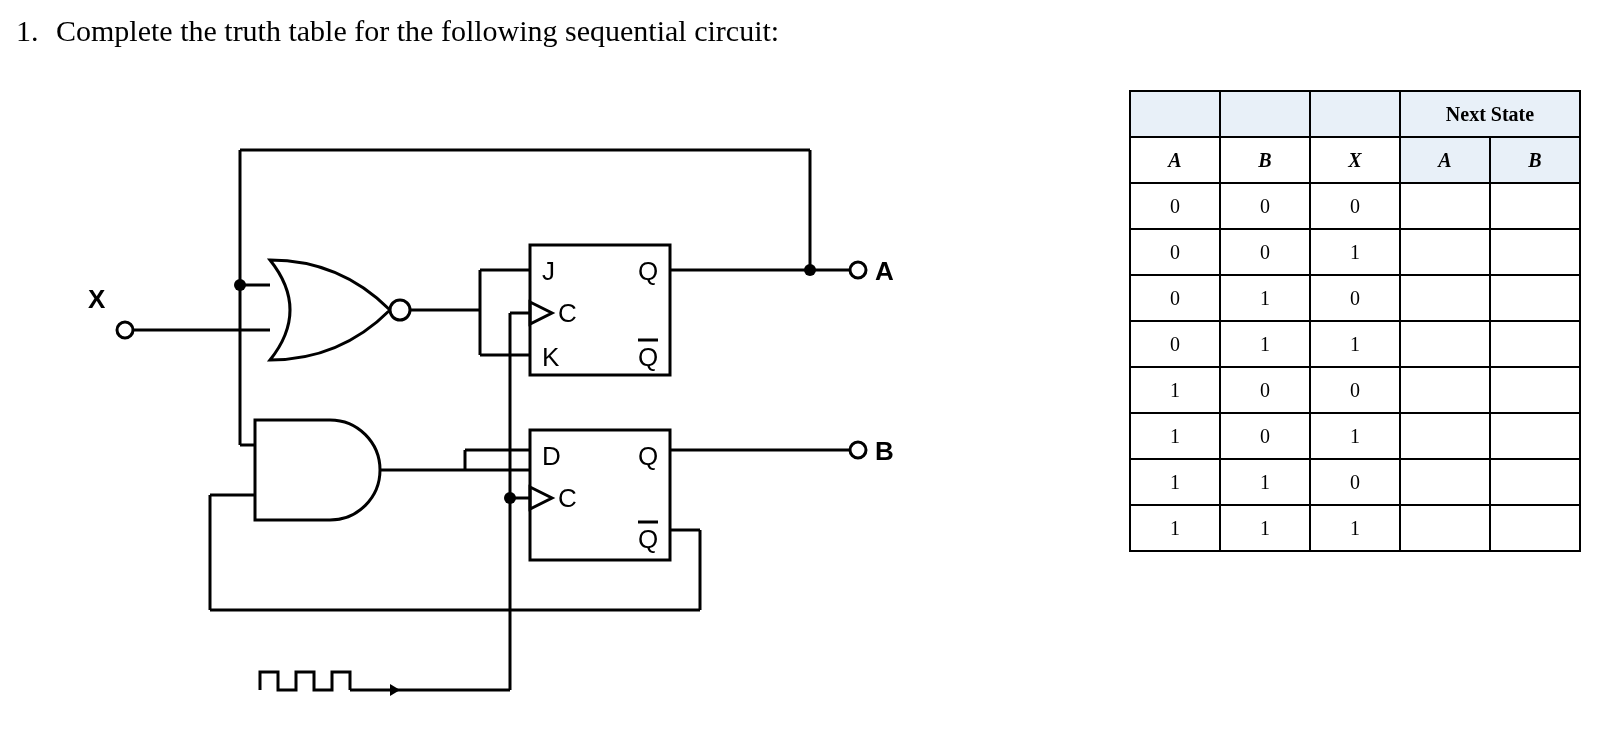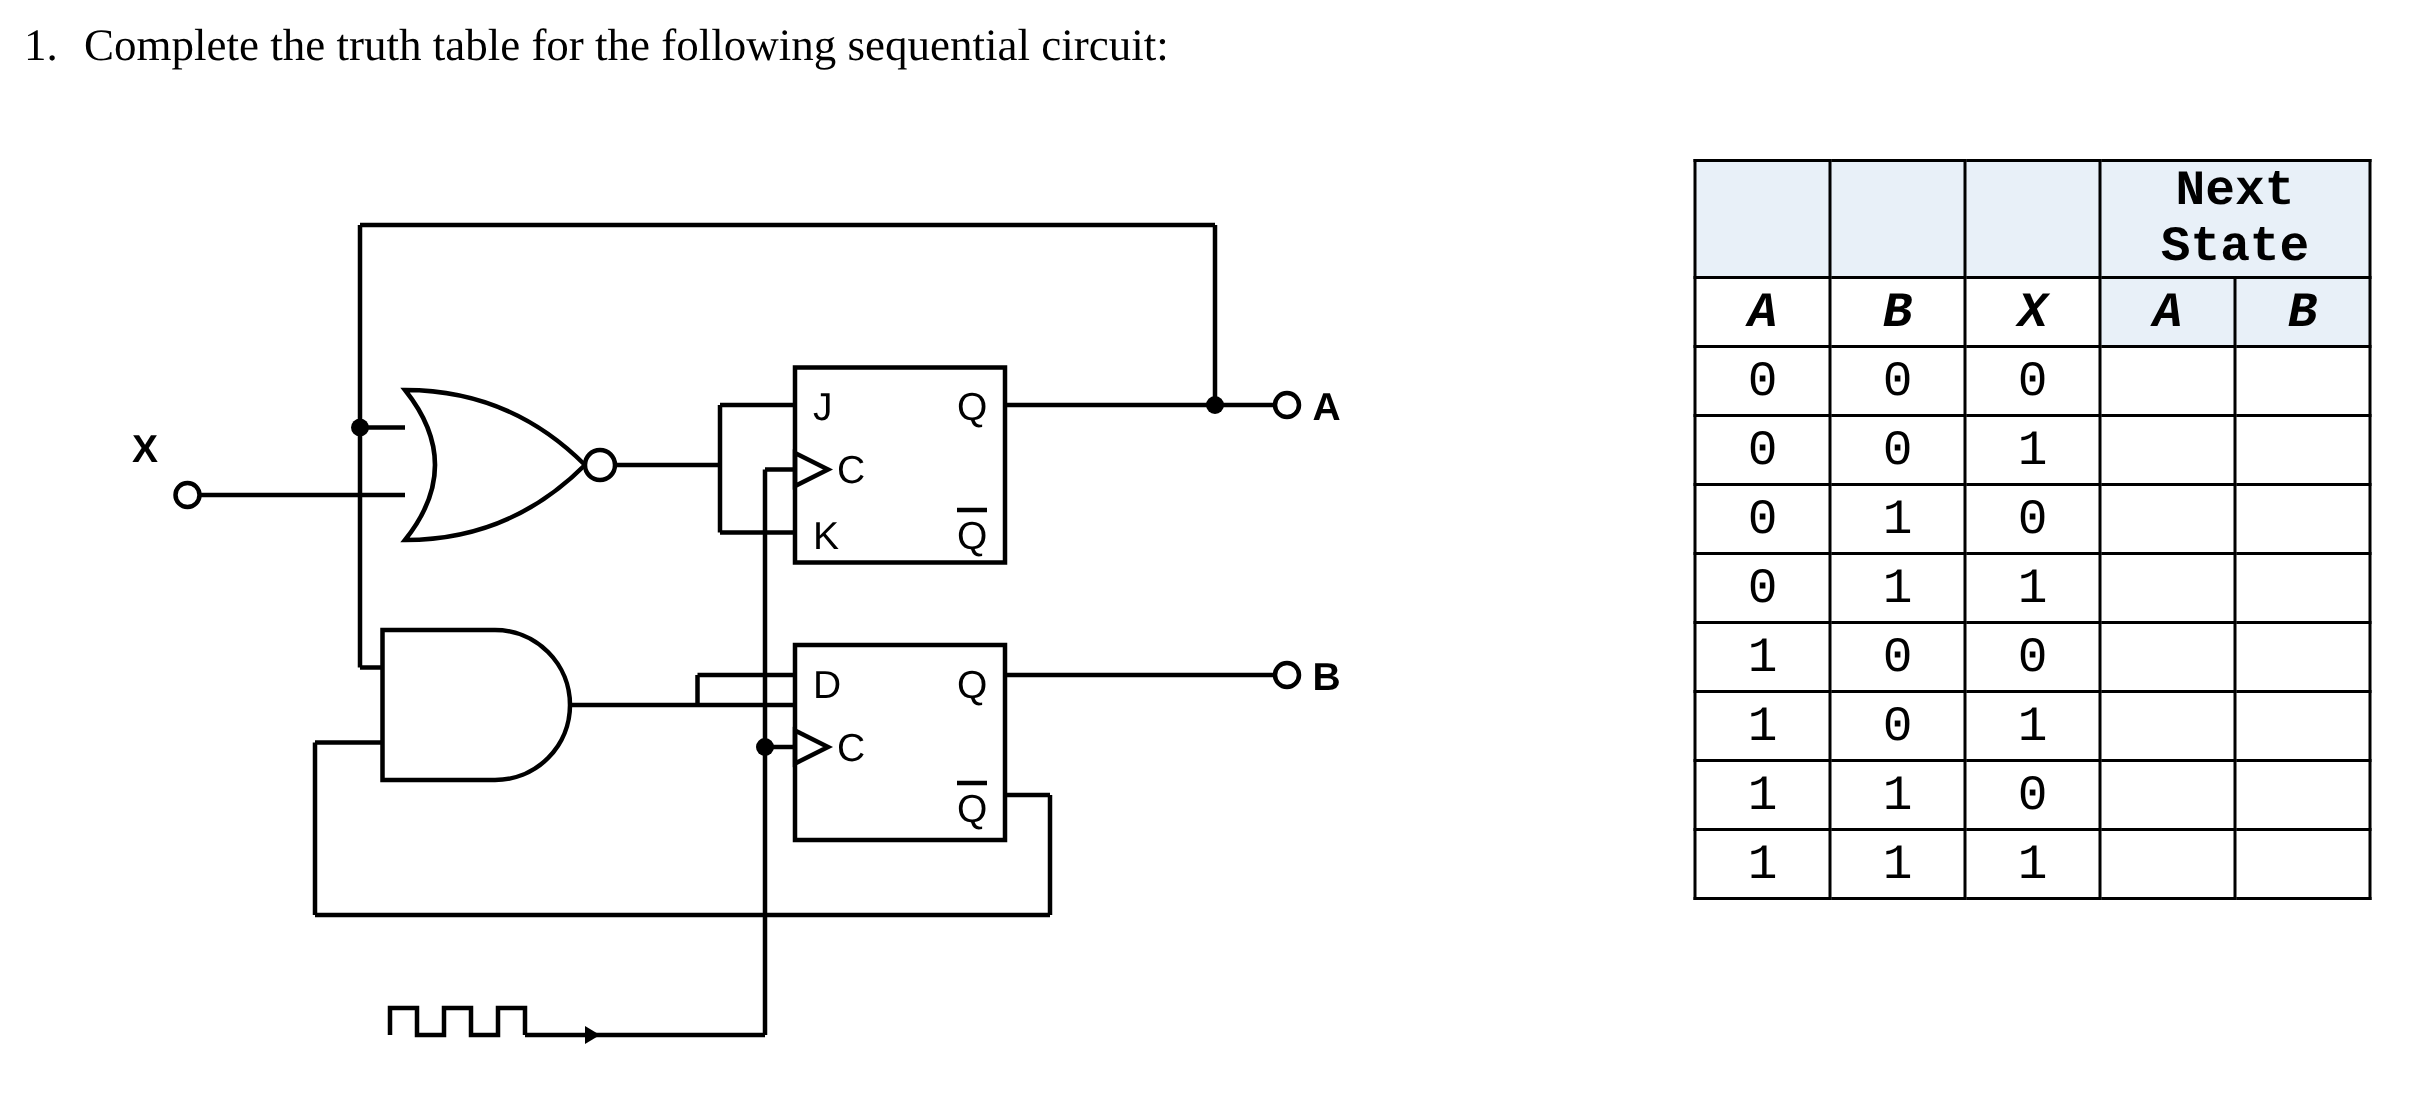--- a/index.html
+++ b/index.html
@@ -28,24 +28,24 @@
   .content {
     position: absolute;
     top: 90px;
     left: 0;
     width: 100%;
   }
   
   .truth-table {
     position: absolute;
     right: 36px;
-    top: 16px;
+    top: 0;
     border-collapse: collapse;
-    font-family: Liberation Mono, monospace;
-    font-size: 33px;
+    font-family: Liberation Serif, serif;
+    font-size: 20px;
   }
   .truth-table th, .truth-table td {
     border: 2px solid #000;
     text-align: center;
     height: 46px;
     box-sizing: border-box;
   }
   .truth-table td.col-abx { width: 90px; }
   .truth-table td.col-ns  { width: 90px; }
   .truth-table th.col-abx { width: 90px; }

